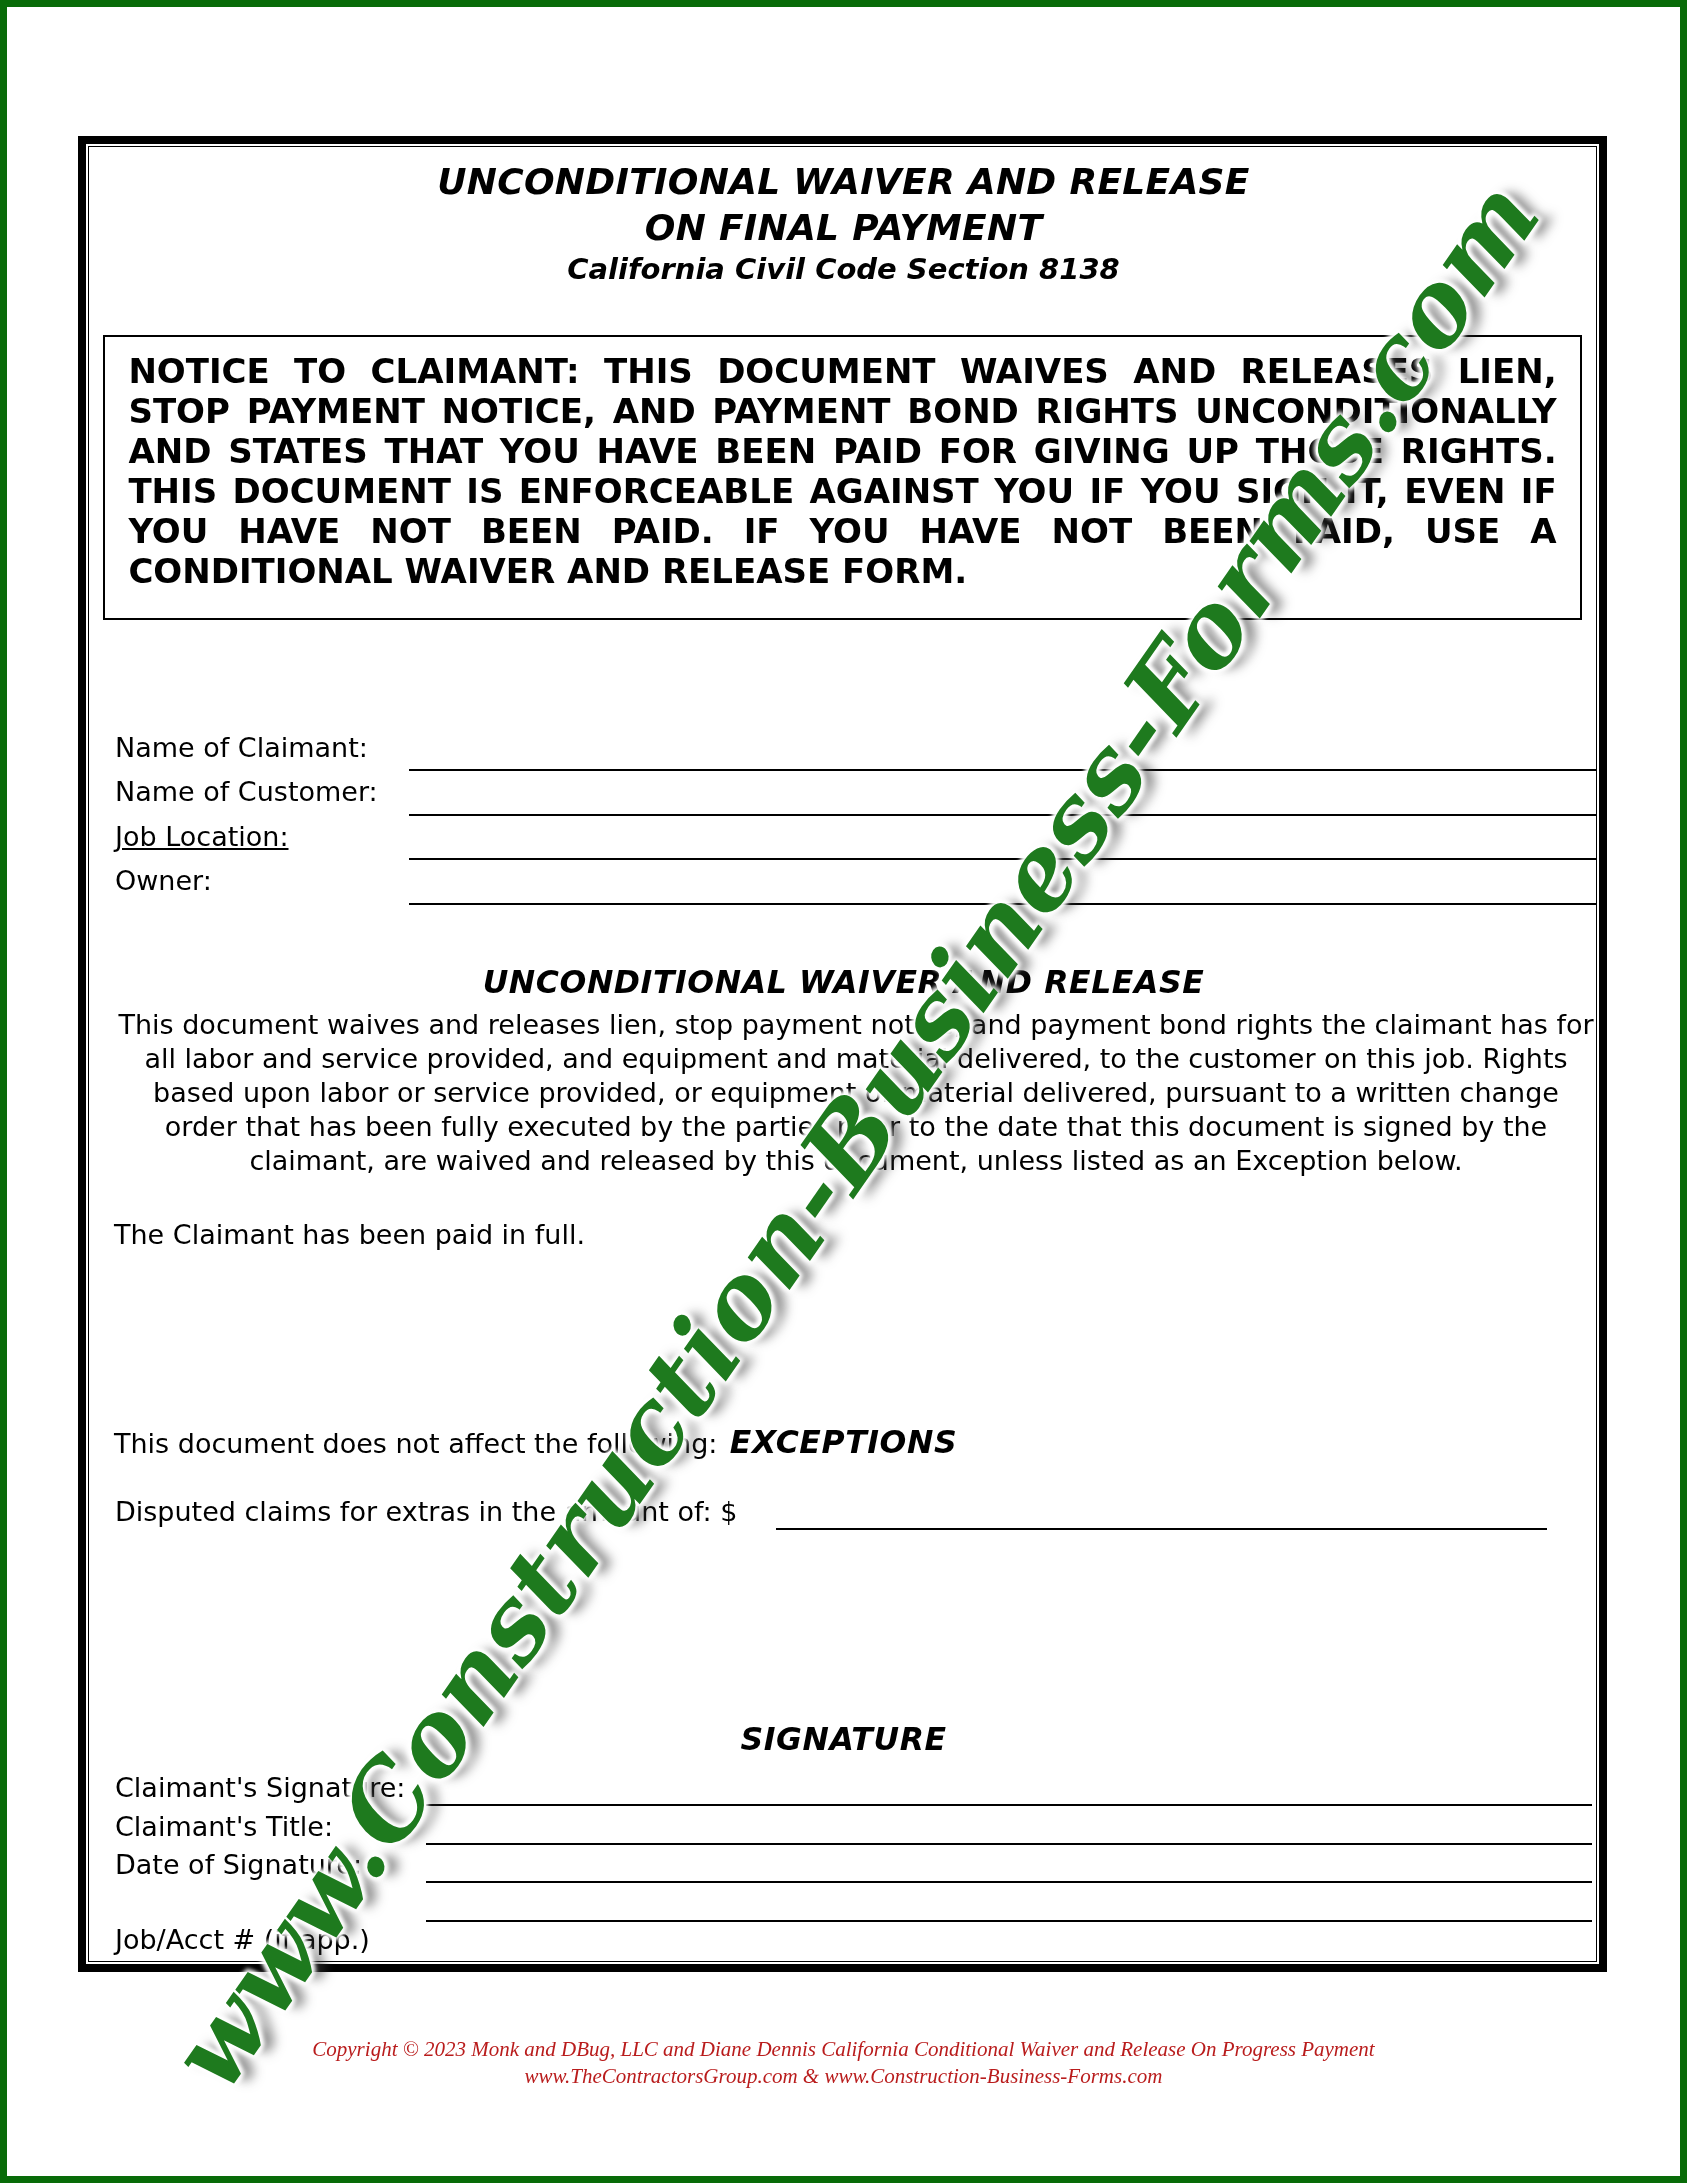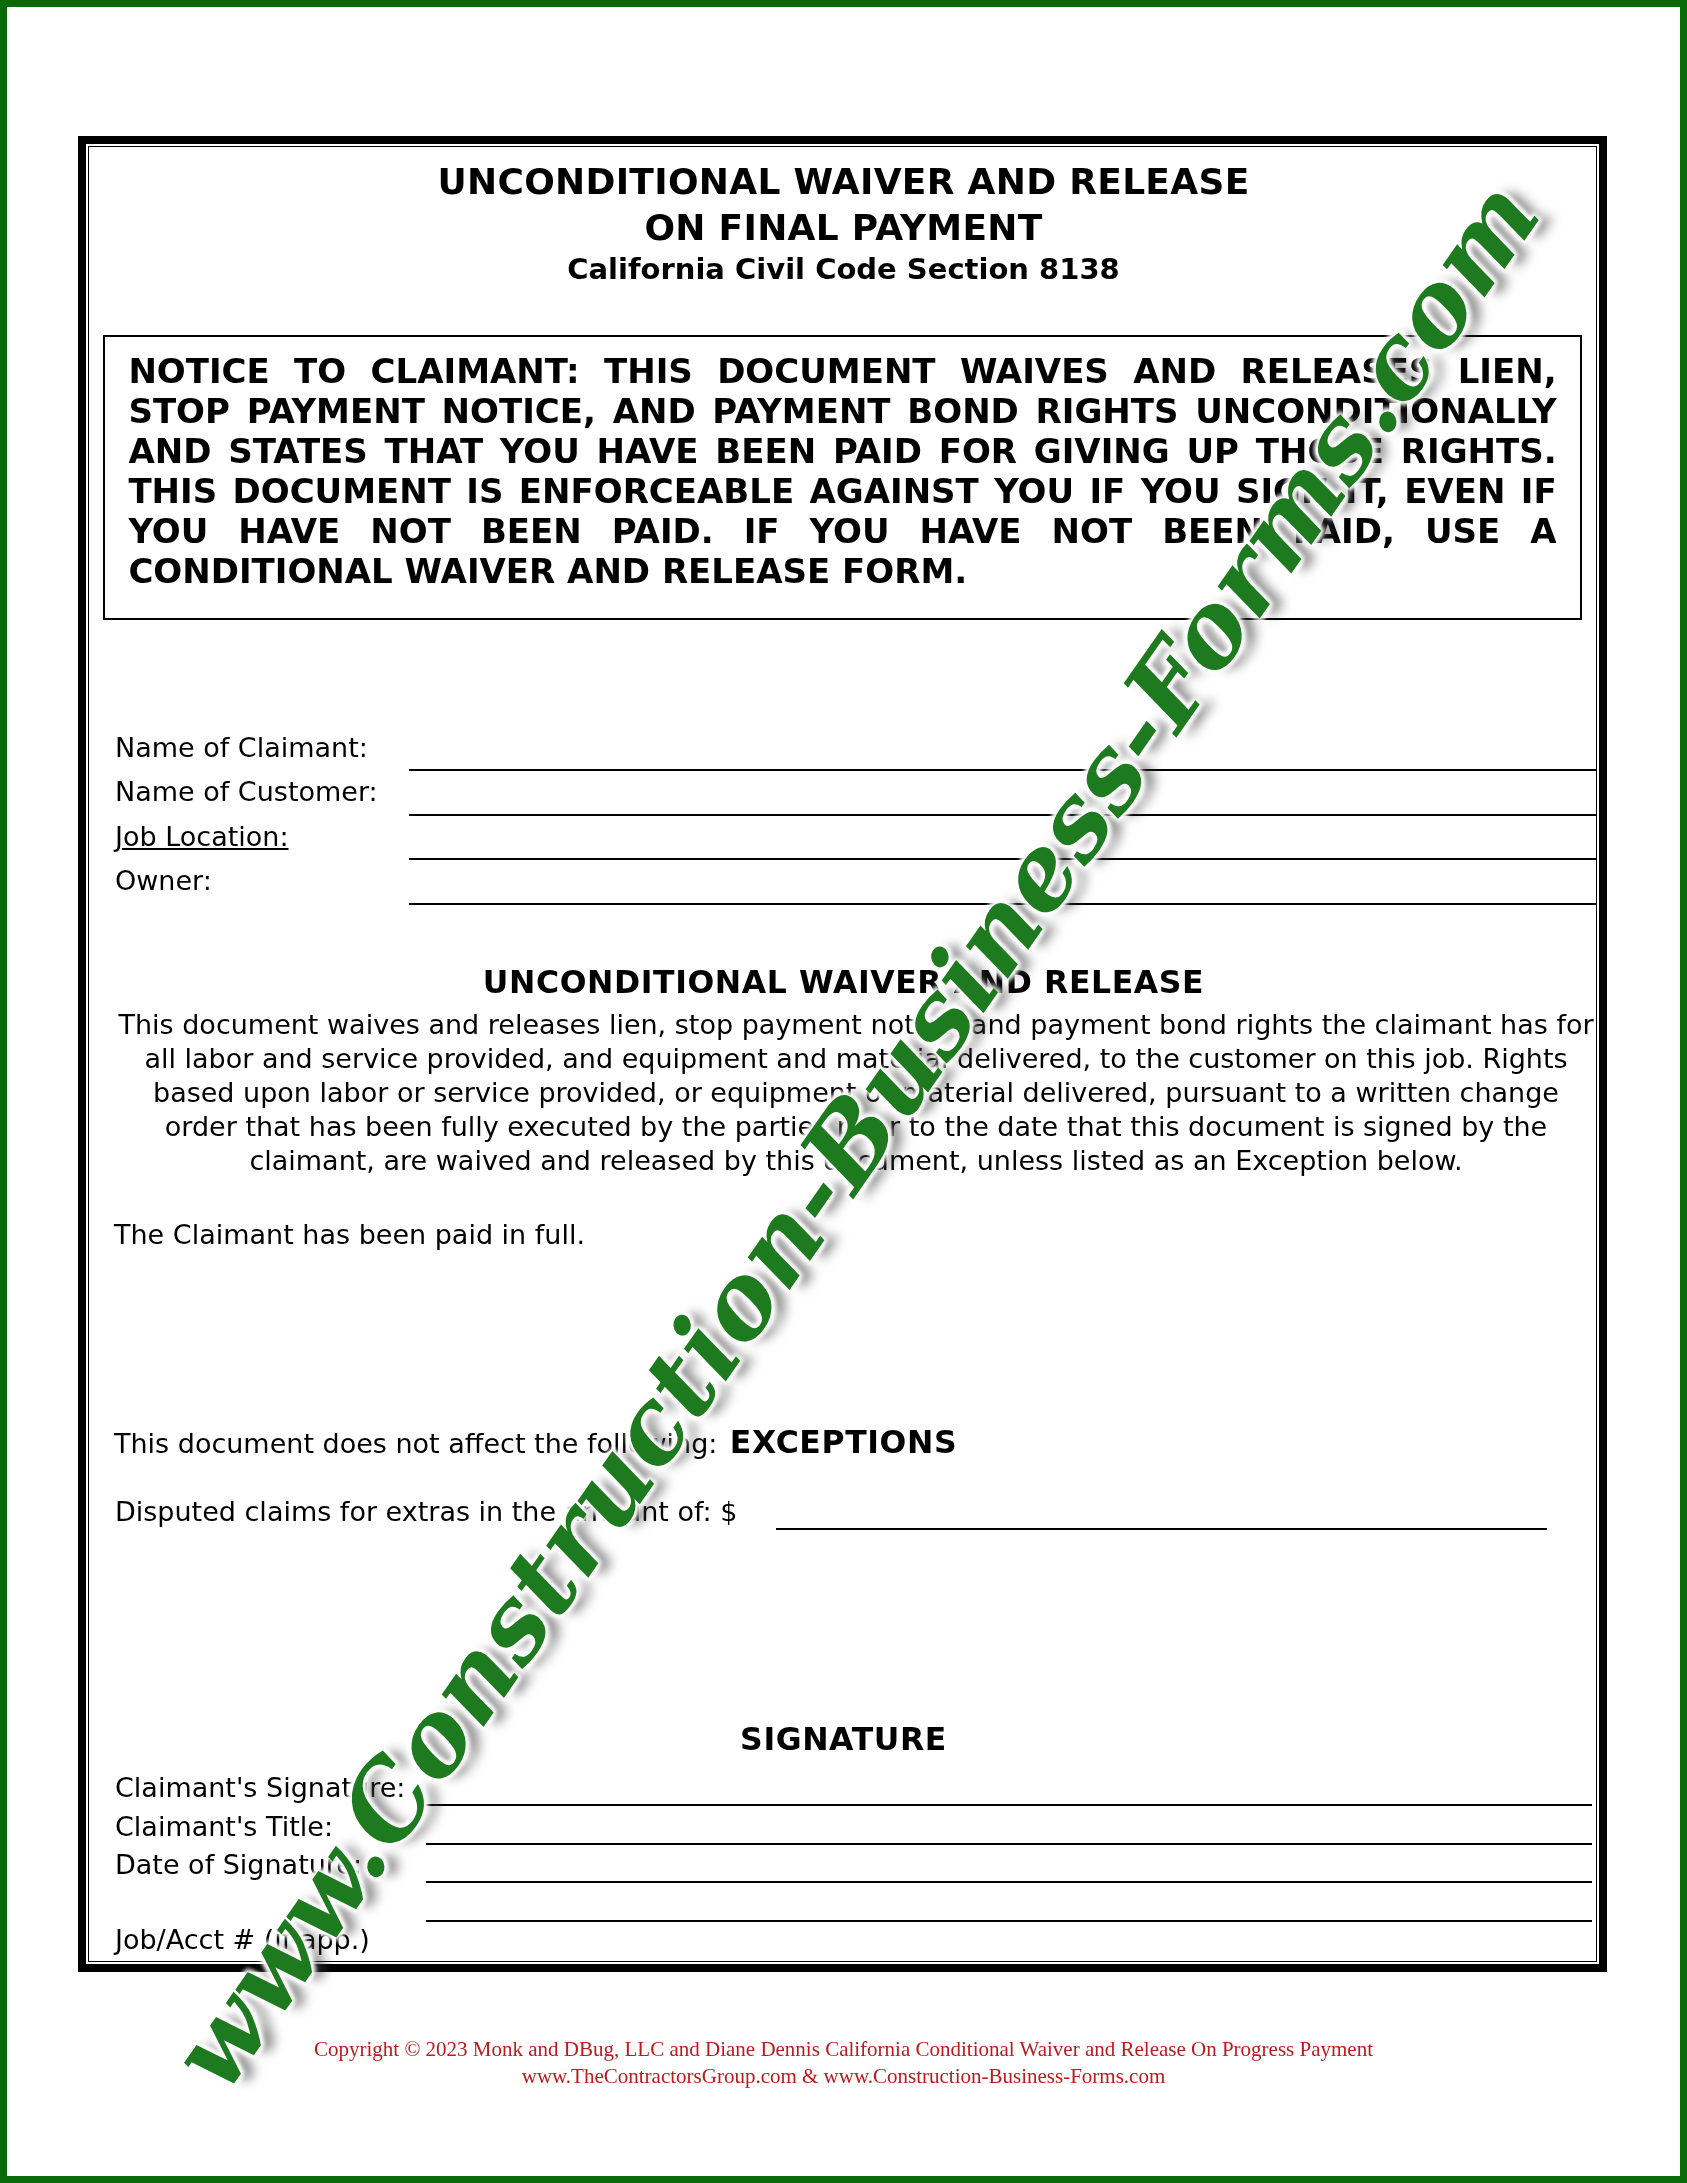--- a/index.html
+++ b/index.html
@@ -28,21 +28,21 @@
     position: absolute;
     left: 78px; top: 136px;
     width: 1529px; height: 1836px;
     border: 8.2px solid #000;
   }
   .frame-inner {
     position: absolute; inset: 1.8px;
     border: 1.8px solid #000;
   }
 
-  .centered { left: 0; width: 1687px; text-align: center; }
+  .centered { left: 0; width: 1687px; text-align: center; font-style: italic; }
 
   .doc-title {
     top: 159px;
     font-size: 36px; font-weight: bold;
     line-height: 46px; letter-spacing: 0.3px;
   }
   .doc-subtitle {
     top: 252px;
     font-size: 29px; font-weight: bold;
   }

